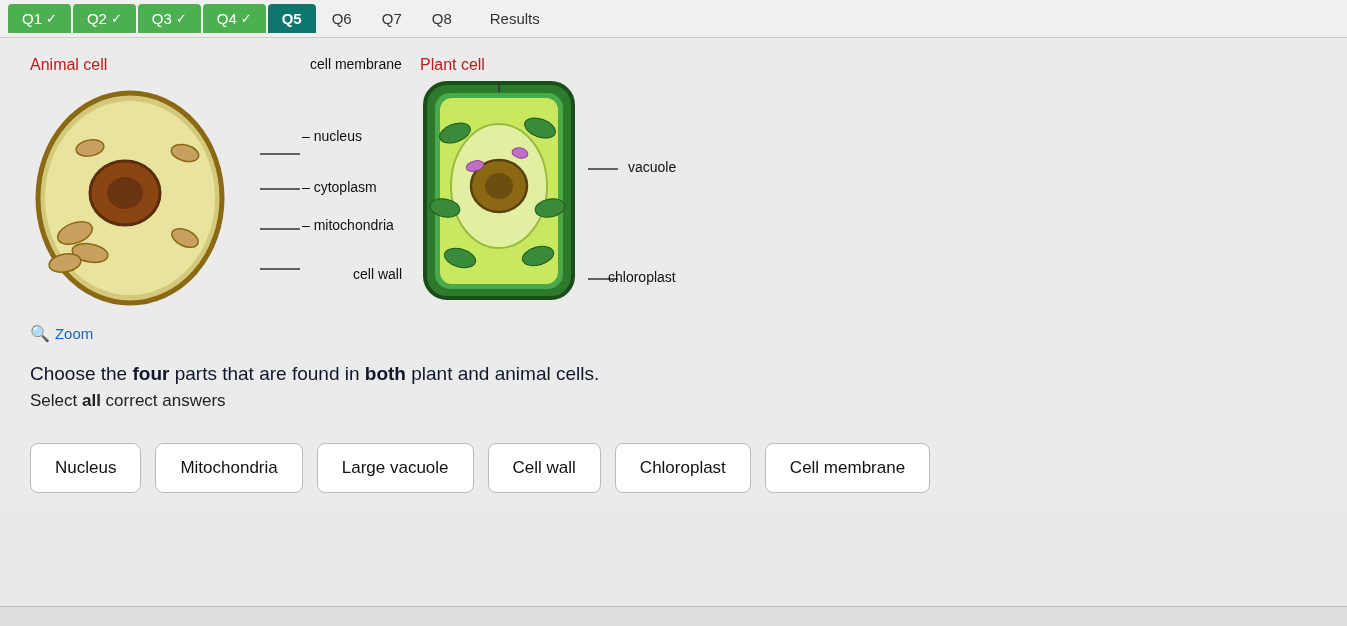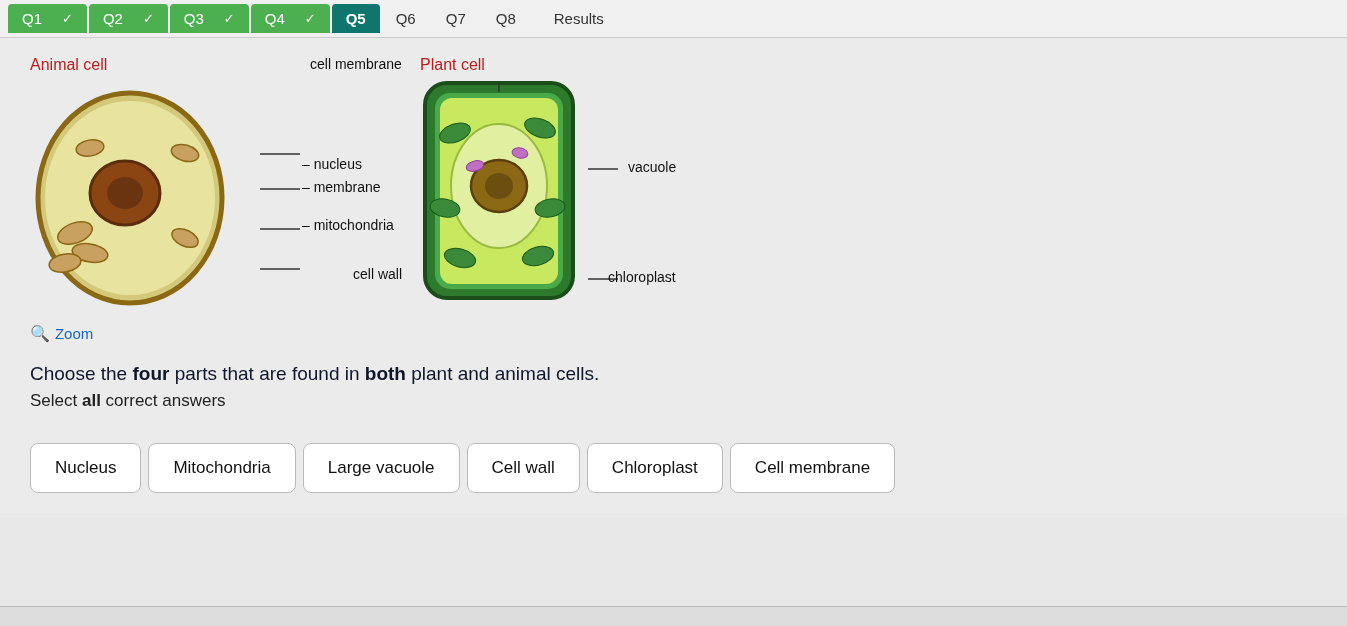--- a/index.html
+++ b/index.html
@@ -17,21 +17,21 @@
       align-items: center;
       background: #f0f0f0;
       border-bottom: 1px solid #ccc;
       padding: 0 8px;
       height: 38px;
       gap: 2px;
     }
     .tab {
       display: flex;
       align-items: center;
-      gap: 20px;
+      gap: 4px;
       padding: 6px 14px;
       border-radius: 4px 4px 0 0;
       font-size: 15px;
       font-weight: 500;
       cursor: pointer;
       background: transparent;
       border: none;
     }
     .tab.completed {
       background: #4caf50;
@@ -106,21 +106,21 @@
       color: #222;
       margin-bottom: 32px;
     }
     .select-all-text b {
       font-weight: 700;
     }
 
     
     .answers-row {
       display: flex;
-      gap: 7px;
+      gap: 14px;
       flex-wrap: wrap;
     }
 
     .answer-btn {
       background: white;
       border: 1.5px solid #bbb;
       border-radius: 8px;
       padding: 14px 24px;
       font-size: 17px;
       color: #111;
@@ -216,22 +216,22 @@
         <line x1="10" y1="15" x2="10" y2="15" stroke="#333" stroke-width="1"></line>
 
         <line x1="0" y1="70" x2="40" y2="70" stroke="#333" stroke-width="1.5"></line>
 
         <line x1="0" y1="105" x2="40" y2="105" stroke="#333" stroke-width="1.5"></line>
 
         <line x1="0" y1="145" x2="40" y2="145" stroke="#333" stroke-width="1.5"></line>
 
         <line x1="0" y1="185" x2="40" y2="185" stroke="#333" stroke-width="1.5"></line>
       </svg>
-      <div style="position:absolute; left:42px; top:72px; font-size:14px; color:#111;">– nucleus</div>
-      <div style="position:absolute; left:42px; top:95px; font-size:14px; color:#111;">– membrane</div>
+      <div style="position:absolute; left:42px; top:44px; font-size:14px; color:#111;">– nucleus</div>
+      <div style="position:absolute; left:42px; top:95px; font-size:14px; color:#111;">– cytoplasm</div>
       <div style="position:absolute; left:42px; top:133px; font-size:14px; color:#111;">– mitochondria</div>
       <div style="position:absolute; left:12px; top:182px; font-size:14px; color:#111; text-align:right; width:130px;">cell wall</div>
     </div>
 
     <div style="position:relative; margin-left: -10px;">
       <div class="cell-label">Plant cell</div>
 
       
       <svg width="160" height="230">
 

